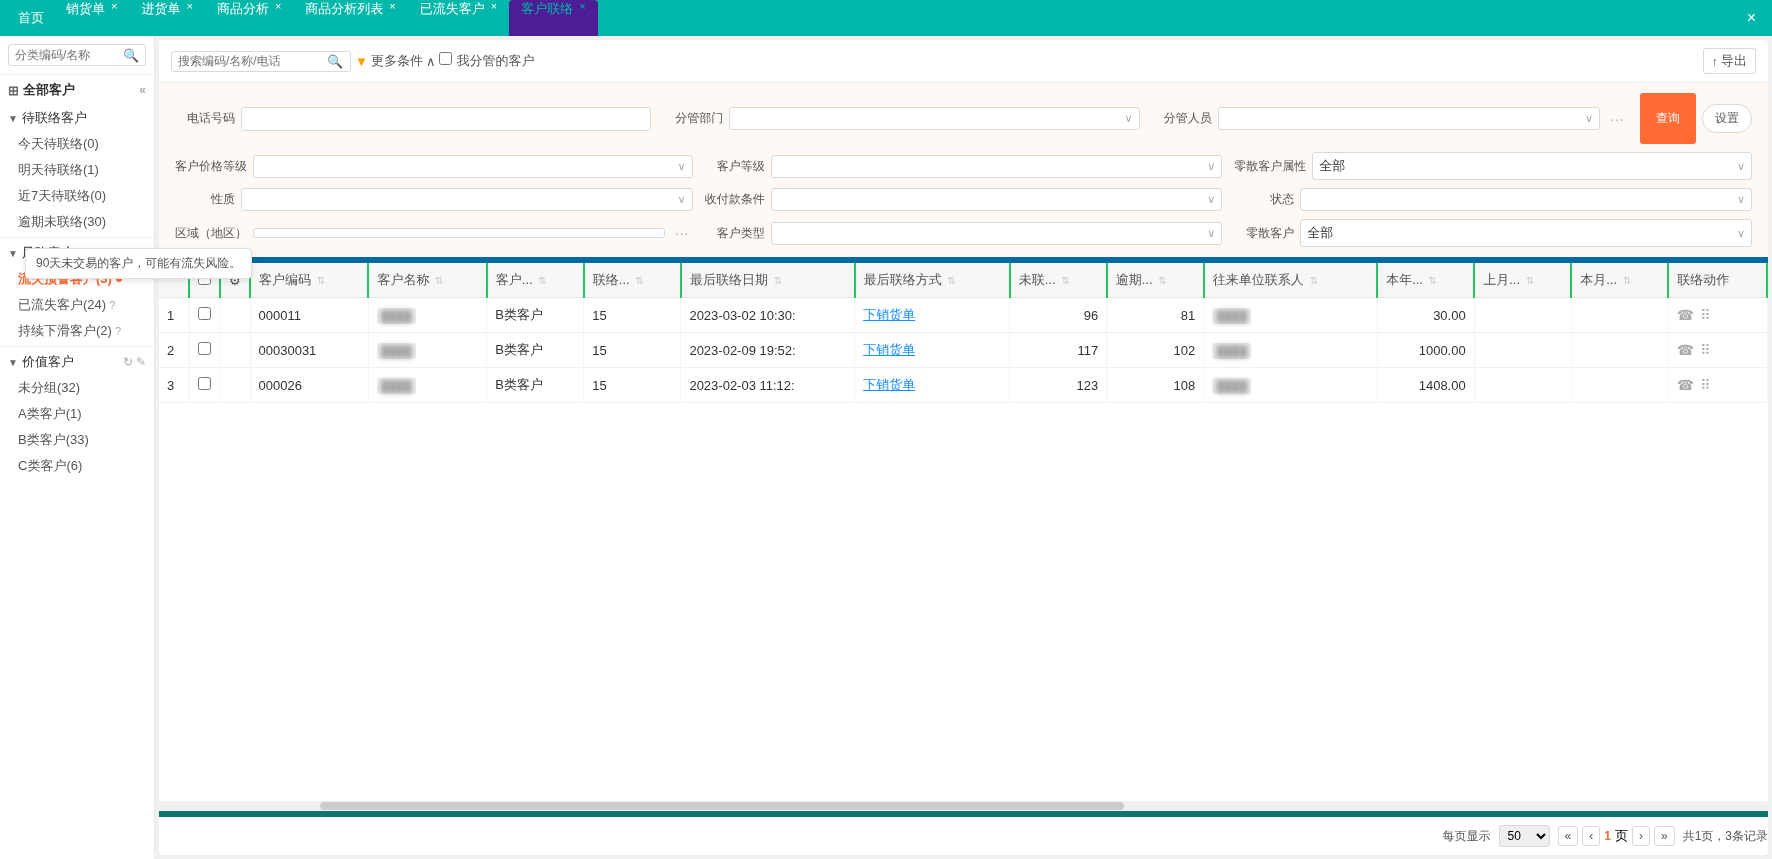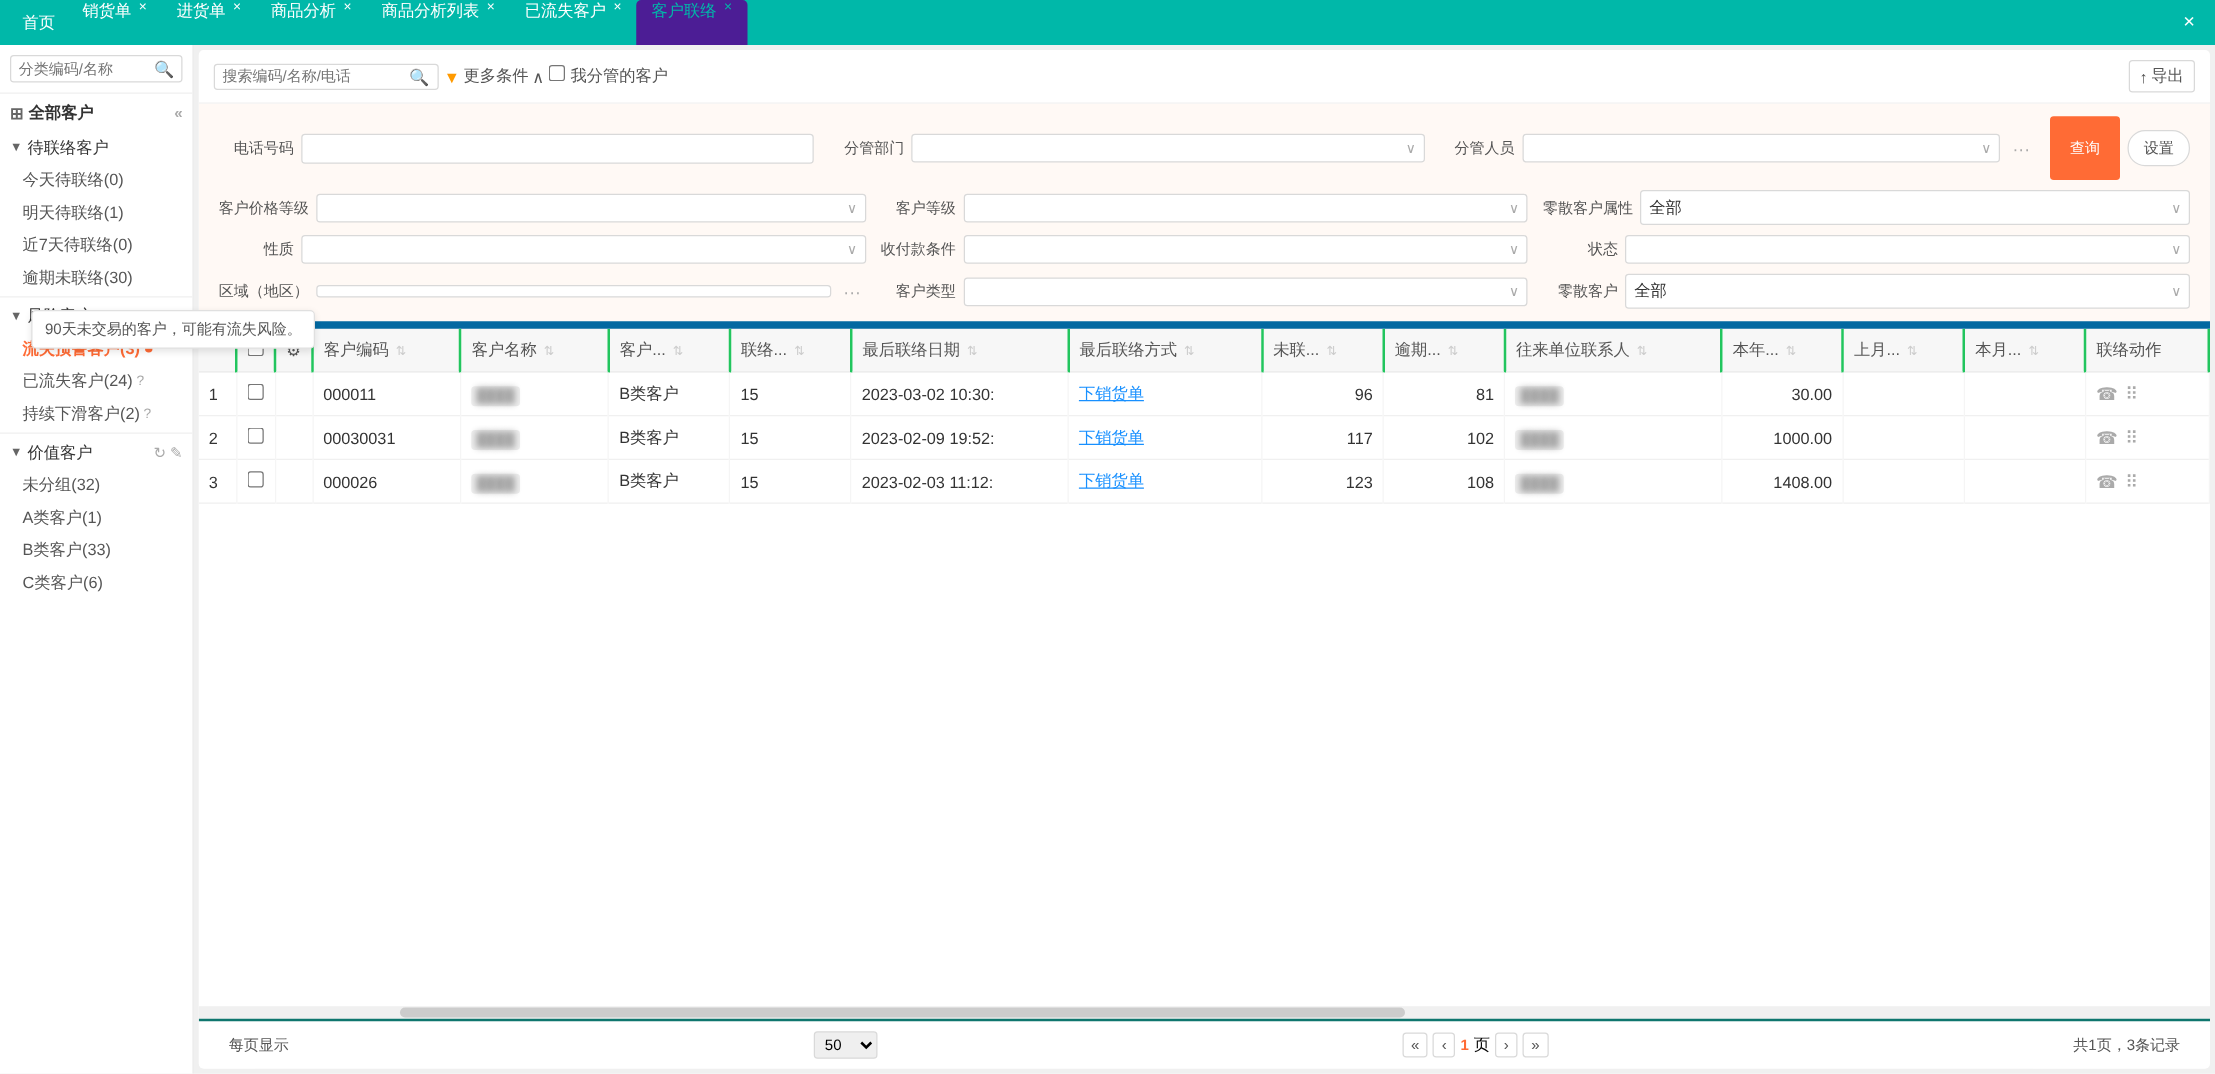--- a/index.html
+++ b/index.html
@@ -377,24 +377,24 @@
     .action-icon {
       color: #aaa;
       cursor: pointer;
       font-size: 14px;
     }
 
     
     .pagination-bar {
       display: flex;
       align-items: center;
-      padding: 8px 24px;
-      border-top: 2px solid #0f766e;
+      padding: 8px 0;
+      border-top: 6px solid #0f766e;
       gap: 8px;
-      justify-content: space-between;
+      justify-content: flex-end;
     }
     .pagination-bar .page-size-label {
       color: #555;
       font-size: 12px;
     }
     .page-size-select {
       border: 1px solid #d9d9d9;
       border-radius: 3px;
       padding: 2px 4px;
       font-size: 12px;

